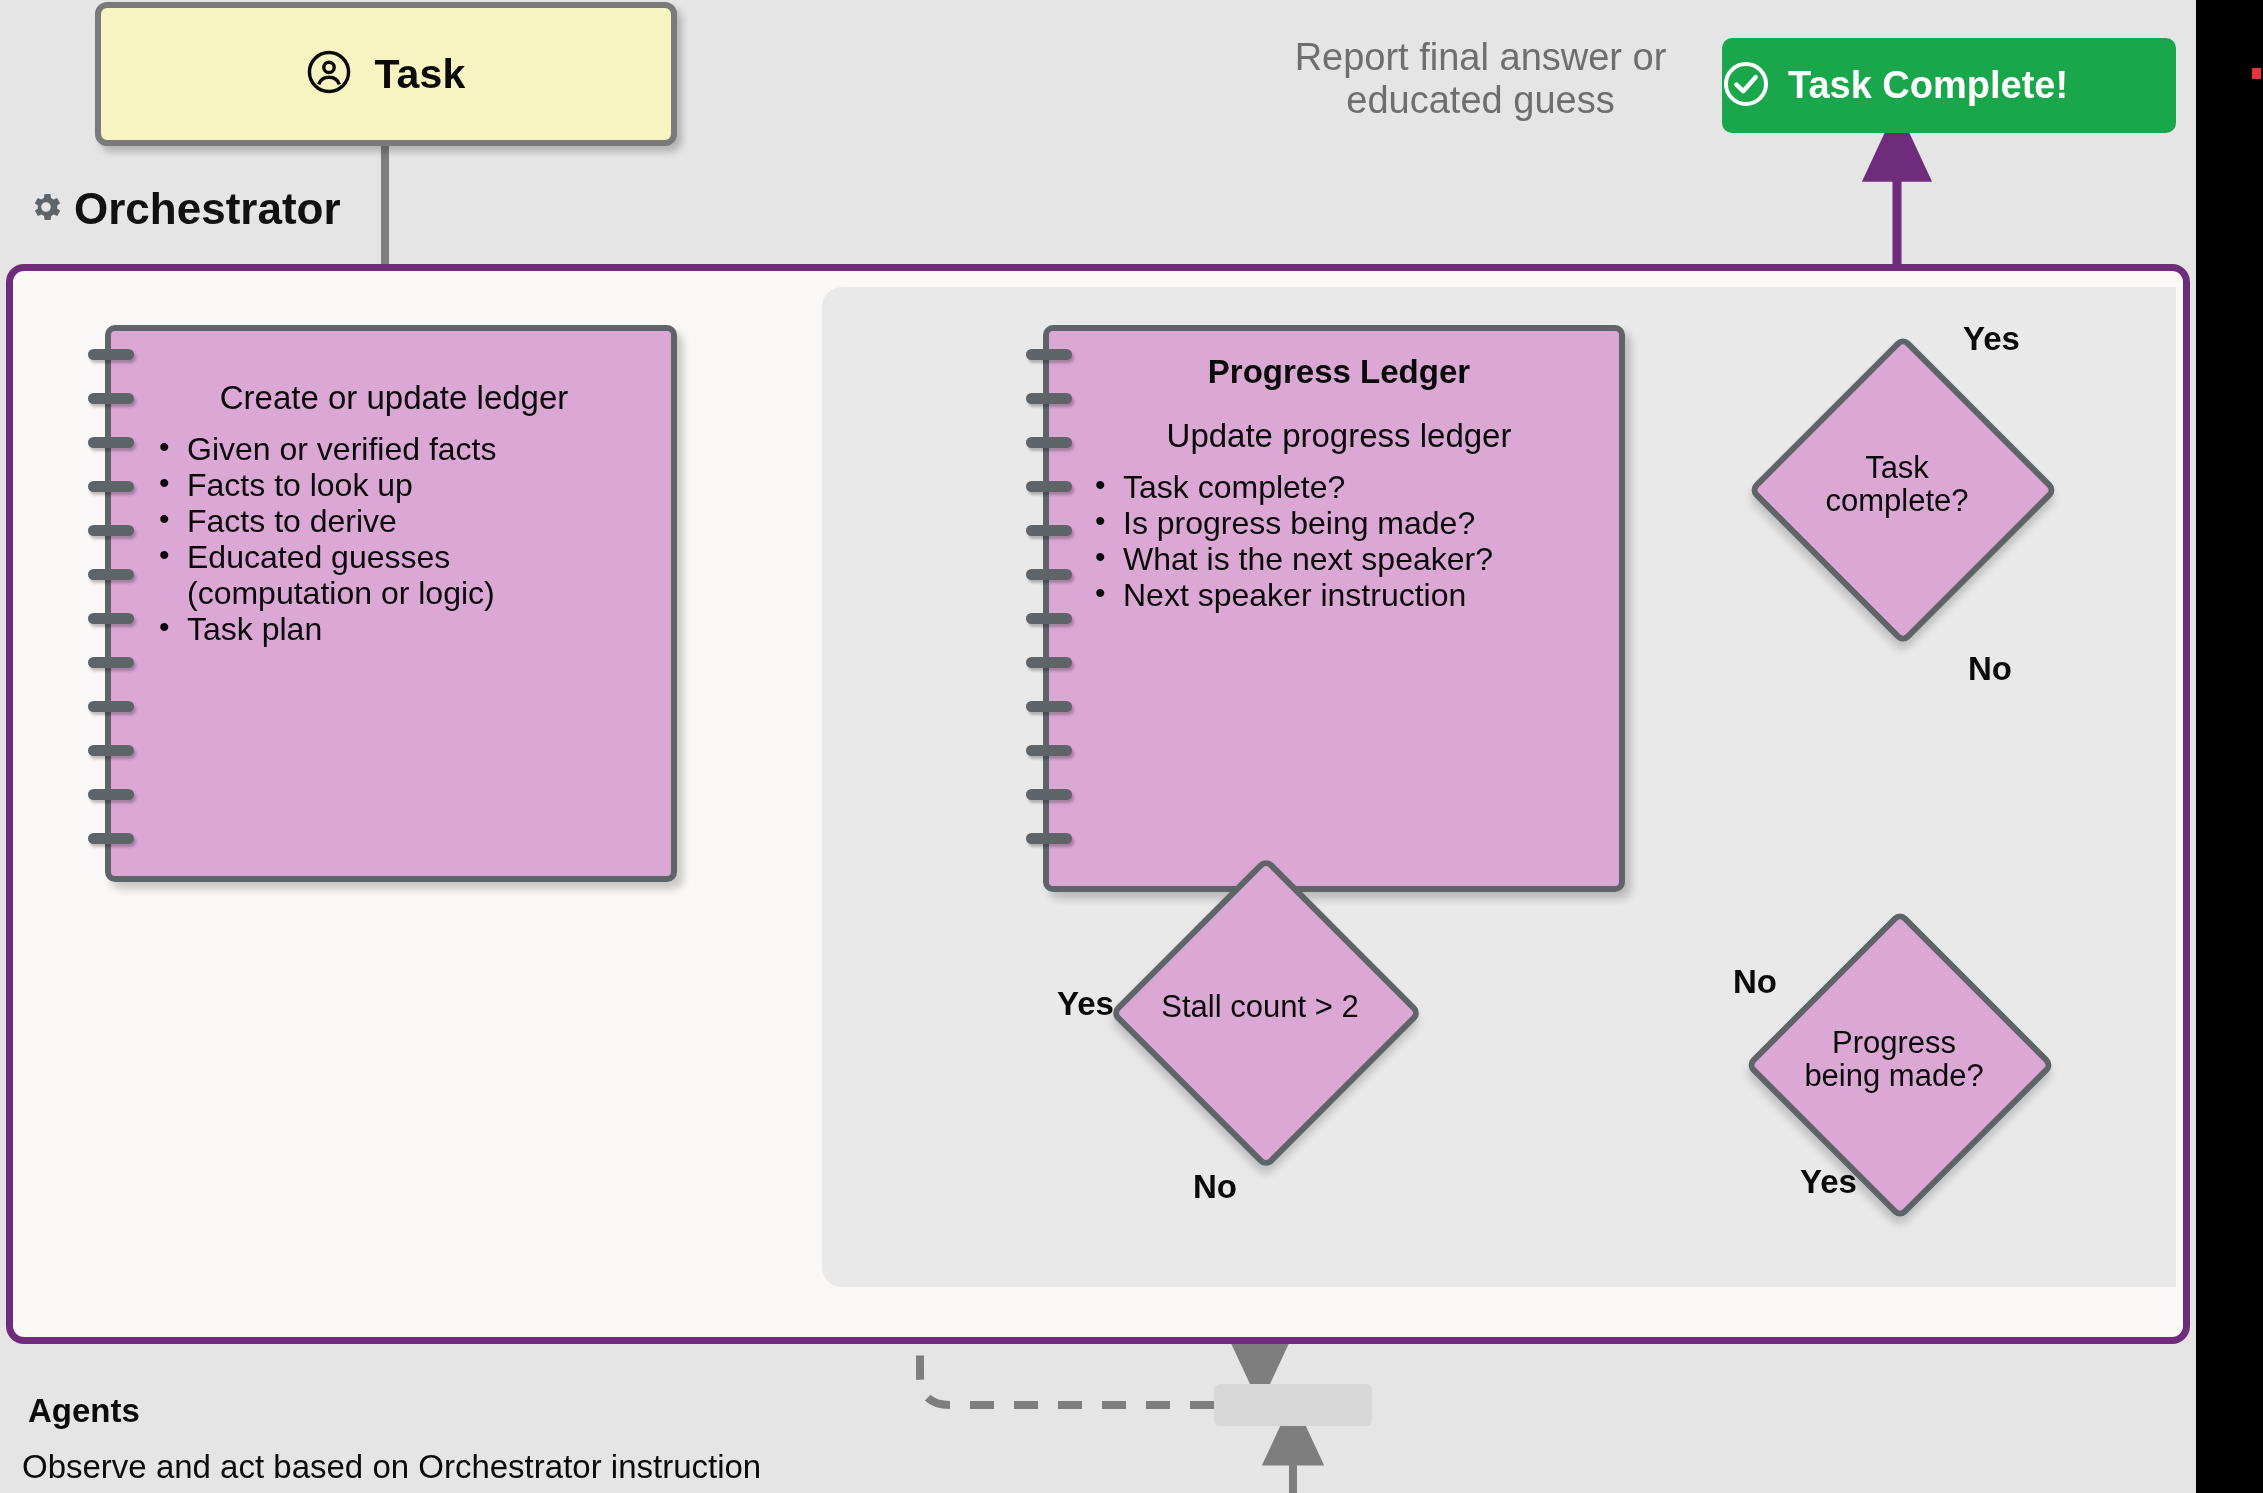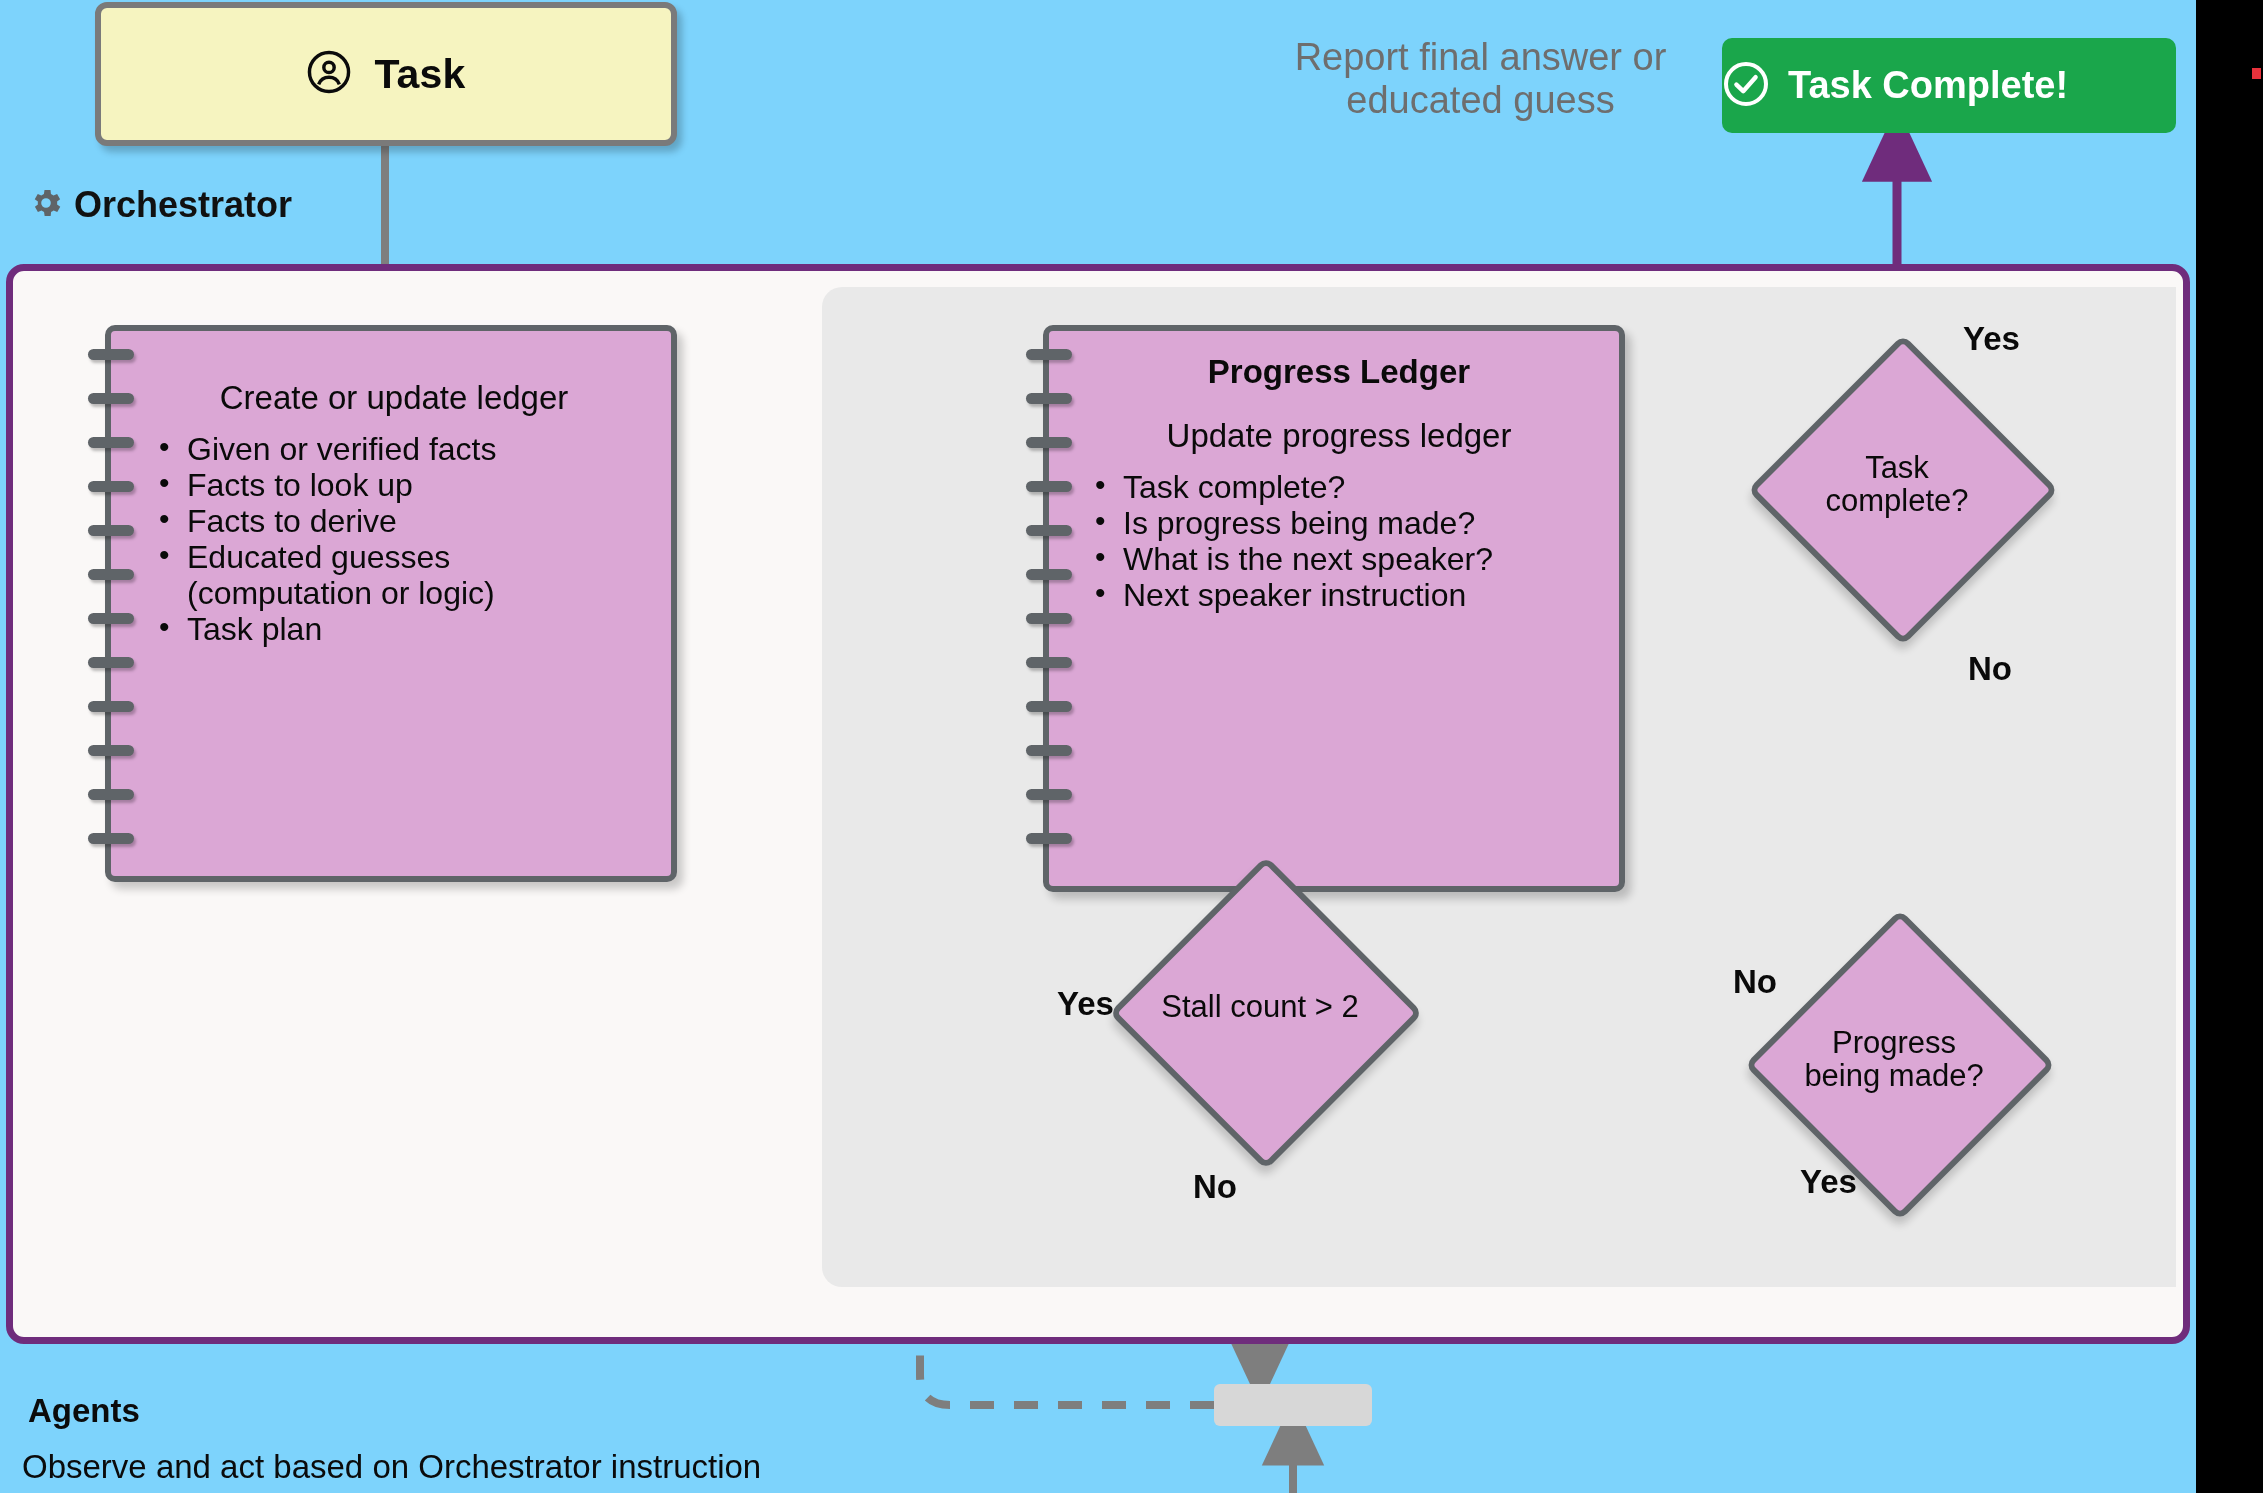--- a/index.html
+++ b/index.html
@@ -1,34 +1,34 @@
 <!DOCTYPE html>
 <html><head>
 <meta charset="utf-8">
 <style>
   html,body{margin:0;padding:0;background:#ffffff;}
   body{font-family:"Liberation Sans", sans-serif;}
-  #stage{position:relative;width:2263px;height:1493px;background:#7dd3fc;overflow:hidden;}
+  #stage{position:relative;width:2263px;height:1493px;background:#e5e5e5;overflow:hidden;}
 
   
   .right-strip{position:absolute;left:2196px;top:0;width:67px;height:1493px;background:#000000;}
   .red-dot{position:absolute;left:2252px;top:68px;width:9px;height:11px;background:#e8323c;}
 
   
   .task-card{
     position:absolute;left:95px;top:2px;width:570px;height:132px;
     background:#f6f4c0;border:6px solid #7a7a7a;border-radius:12px;
     box-shadow:5px 6px 7px rgba(0,0,0,.22);
     display:flex;align-items:center;justify-content:center;gap:22px;
   }
   .task-card .label{font-size:41px;font-weight:bold;color:#0b0b0b;letter-spacing:.2px;}
 
   
   .orch-title{position:absolute;left:28px;top:184px;display:flex;align-items:center;gap:10px;}
-  .orch-title .txt{font-size:36px;font-weight:bold;color:#111;}
+  .orch-title .txt{font-size:44px;font-weight:bold;color:#111;}
 
   
   .orch-box{
     position:absolute;left:6px;top:264px;width:2170px;height:1066px;
     background:#faf8f7;border:7px solid #6f2c7c;border-radius:18px;
   }
   
   .inner-gray{
     position:absolute;left:822px;top:287px;width:1354px;height:1000px;
     background:#e9e9e9;border-radius:20px 0 0 20px;

